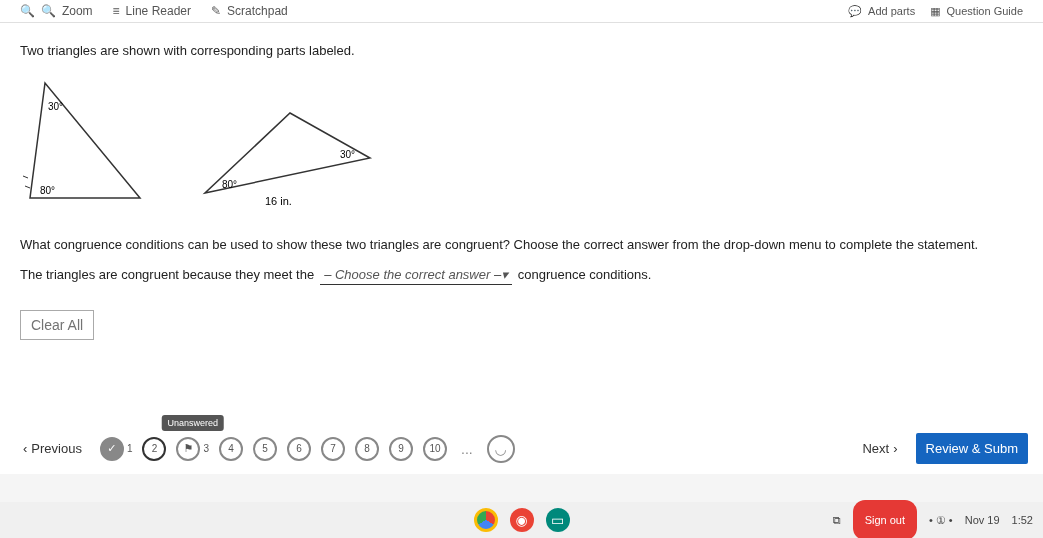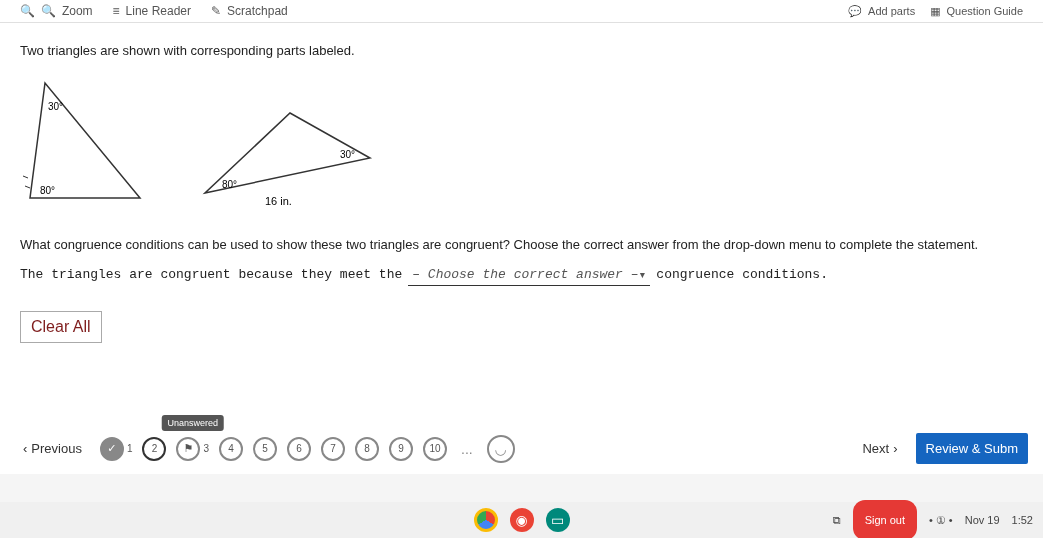--- a/index.html
+++ b/index.html
@@ -24,41 +24,41 @@
     .toolbar .tool { display: flex; align-items: center; gap: 6px; cursor: pointer; }
     .toolbar .right { margin-left: auto; display: flex; gap: 15px; font-size: 11px; }
     .content {
       background: #fff;
       padding: 20px 20px 10px 20px;
       height: 400px;
     }
     .prompt-text { font-size: 13px; color: #222; margin-bottom: 10px; }
     .triangles { display: flex; gap: 40px; margin: 10px 0 27px 0; align-items: flex-end; }
     .question-text { font-size: 13px; color: #222; margin: 15px 0 10px 0; line-height: 1.5; }
-    .answer-line { font-size: 13px; color: #222; display: flex; align-items: baseline; gap: 6px; flex-wrap: wrap; font-family: Liberation Mono, monospace; }
+    .answer-line { font-size: 13px; color: #222; display: flex; align-items: baseline; gap: 6px; flex-wrap: wrap; }
     .dropdown {
       border: none;
       border-bottom: 1px solid #333;
       font-style: italic;
       color: #555;
       font-size: 13px;
       background: transparent;
       padding: 2px 4px;
       cursor: pointer;
       display: inline-flex;
       align-items: center;
       gap: 0;
     }
     .clear-all {
       display: inline-block;
       margin-top: 25px;
       padding: 6px 10px;
       border: 1px solid #aaa;
-      font-size: 16px;
-      color: #7f1d1d;
+      font-size: 14px;
+      color: #737373;
       cursor: pointer;
     }
     .nav-row {
       display: flex;
       align-items: center;
       padding: 10px 15px;
       background: #fff;
       gap: 10px;
       position: relative;
     }

